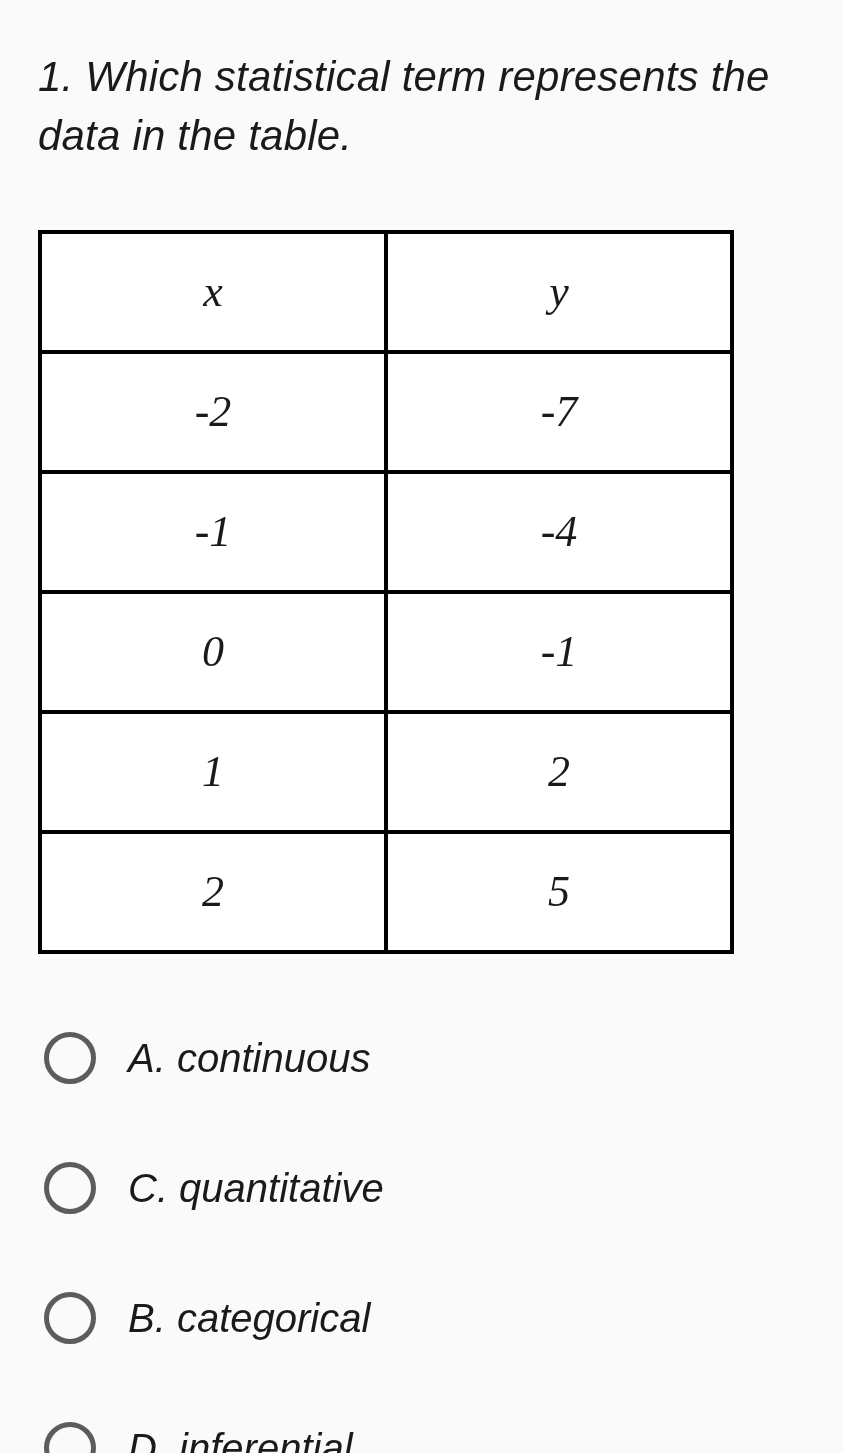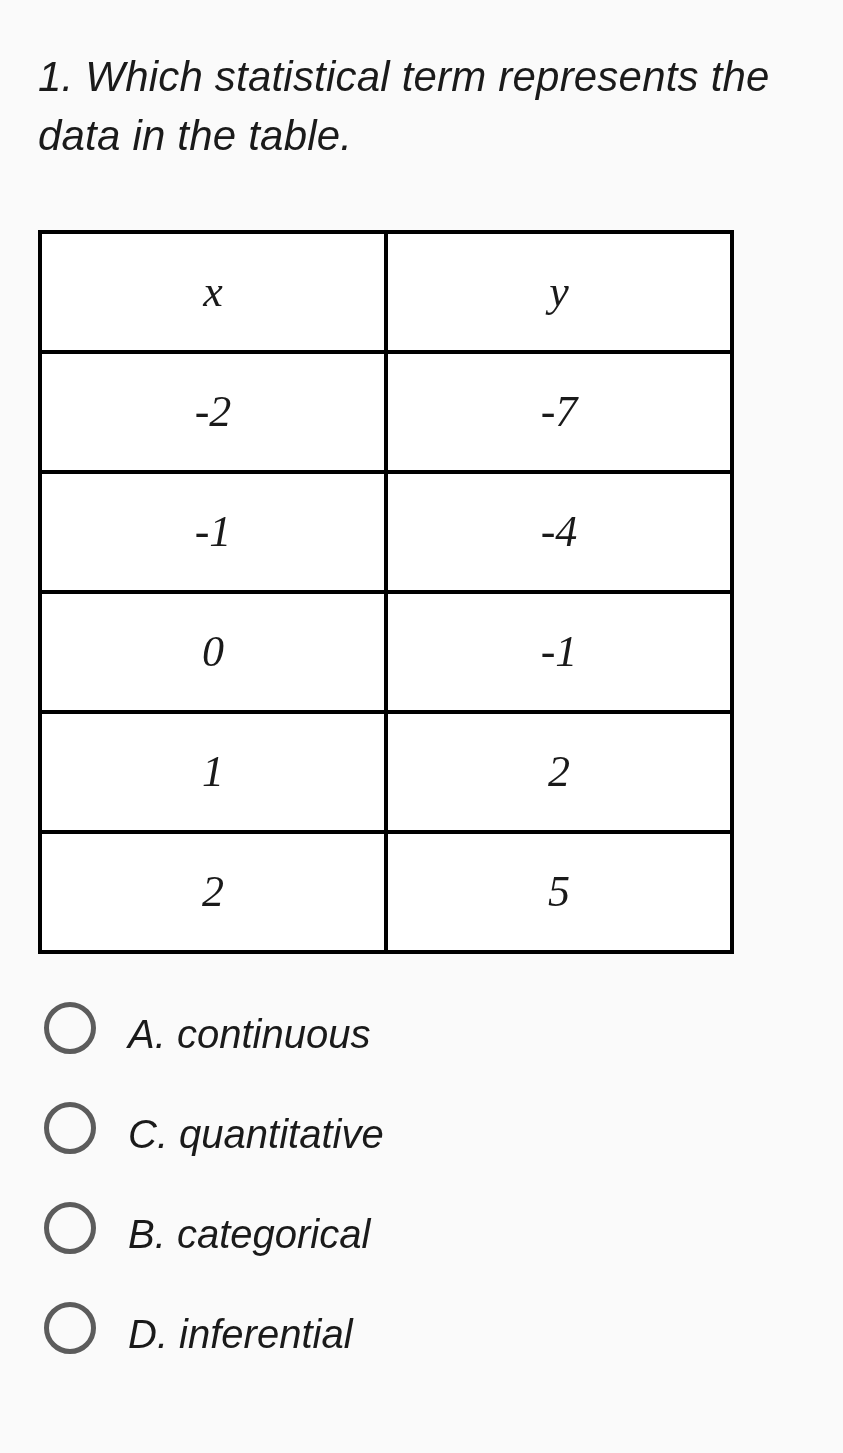--- a/index.html
+++ b/index.html
@@ -40,23 +40,24 @@
     font-weight: 400;
   }
   .options {
     display: flex;
     flex-direction: column;
     gap: 48px;
     padding-left: 6px;
   }
   .option {
     display: flex;
-    align-items: flex-end;
+    align-items: center;
     gap: 32px;
     cursor: pointer;
+    margin-top: 30px;
   }
   .radio {
     width: 52px;
     height: 52px;
     border: 5px solid #5c5c5c;
     border-radius: 50%;
     flex: 0 0 auto;
     background: transparent;
   }
   .option-label {

